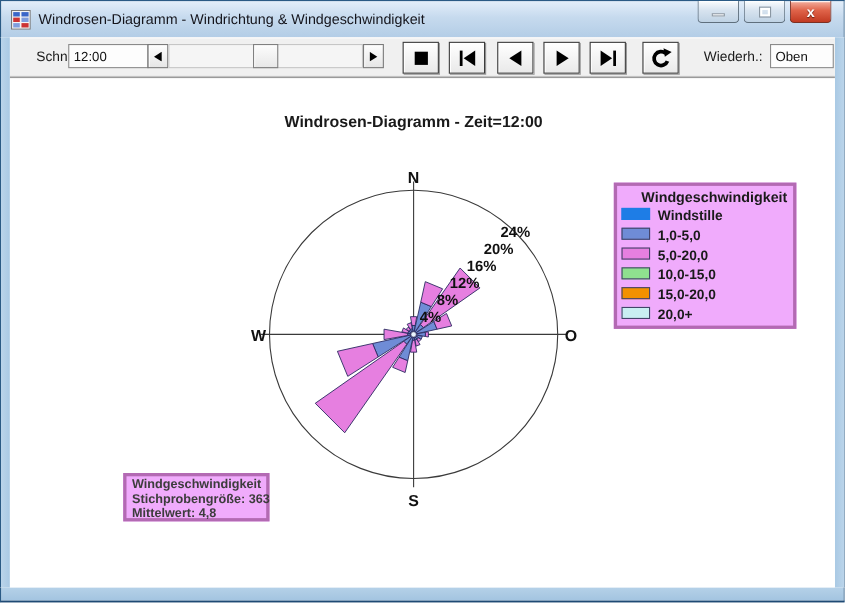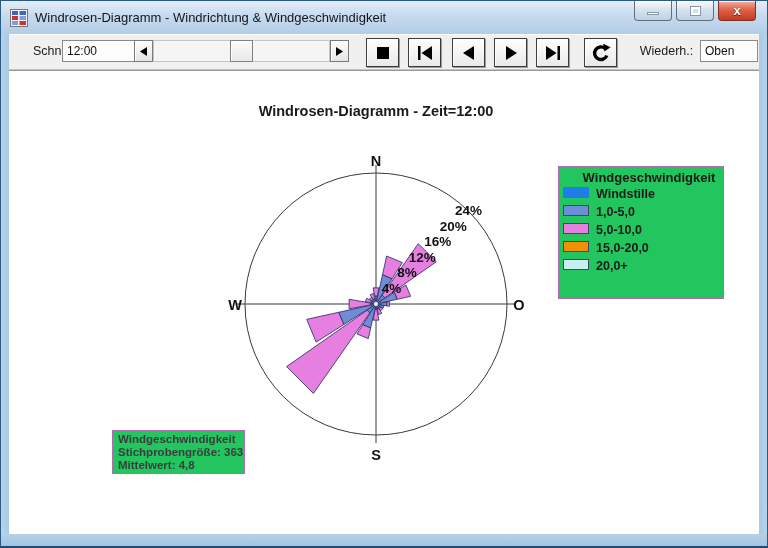--- a/index.html
+++ b/index.html
@@ -88,21 +88,21 @@
   .content{
     position:absolute;left:9px;top:70px;width:750px;height:464px;
     background:#fff;border-top:1px solid #9a9a9a;text-decoration:underline;
   }
   .chart-title{
     position:absolute;left:367px;top:32px;transform:translateX(-50%);
     font-size:14.5px;font-weight:bold;color:#1a1a1a;white-space:nowrap;
   }
   .rose-svg{position:absolute;left:0;top:0;}
   .pbox{
-    position:absolute;background:#22c55e;border:1px solid #0c4a6e;
+    position:absolute;background:#f0abfc;border:3px solid #0c4a6e;
   }
   .legend-box{left:549px;top:95px;width:166px;height:133px;padding:2px 6px 2px 4px;}
   .legend-title{font-size:13px;font-weight:bold;color:#1a1a1a;text-align:center;padding-left:18px;line-height:18px;}
   .legend-row{display:flex;align-items:flex-start;height:18px;}
   .legend-swatch{width:26px;height:11px;border:1px solid #44446a;margin-right:7px;flex:0 0 auto;}
   .legend-label{font-size:12.5px;font-weight:bold;color:#1a1a1a;}
   .info-box{left:103px;top:359px;width:133px;height:44px;padding:2px 5px;}
   .info-line{font-size:11.5px;font-weight:bold;color:#3c3c3c;line-height:13px;white-space:nowrap;}
 </style>
 </head>
@@ -271,21 +271,25 @@
           <div class="legend-row">
             <span class="legend-swatch" style="background: rgb(30, 125, 230); border-color: rgb(30, 125, 230);"></span>
             <span class="legend-label">Windstille</span>
           </div>
           <div class="legend-row">
             <span class="legend-swatch" style="background: rgb(111, 140, 214);"></span>
             <span class="legend-label">1,0-5,0</span>
           </div>
           <div class="legend-row">
             <span class="legend-swatch" style="background: rgb(230, 127, 224);"></span>
-            <span class="legend-label">5,0-10,0</span>
+            <span class="legend-label">5,0-20,0</span>
+          </div>
+          <div class="legend-row">
+            <span class="legend-swatch" style="background: rgb(143, 224, 143);"></span>
+            <span class="legend-label">10,0-15,0</span>
           </div>
           <div class="legend-row">
             <span class="legend-swatch" style="background: rgb(242, 145, 0);"></span>
             <span class="legend-label">15,0-20,0</span>
           </div>
           <div class="legend-row">
             <span class="legend-swatch" style="background: rgb(201, 238, 242);"></span>
             <span class="legend-label">20,0+</span>
           </div>
         </div>

